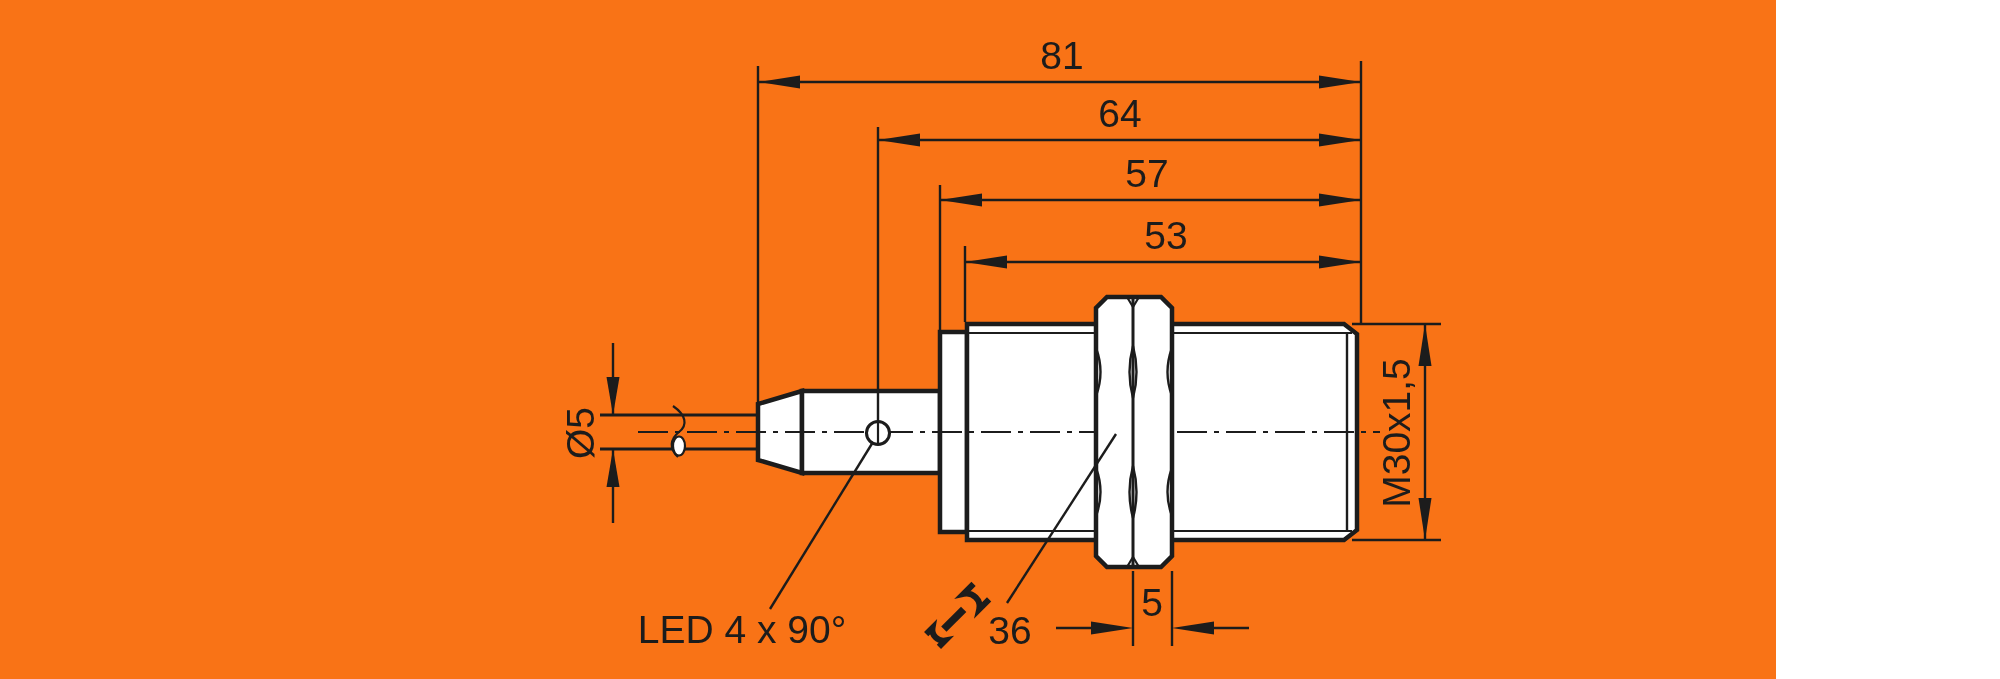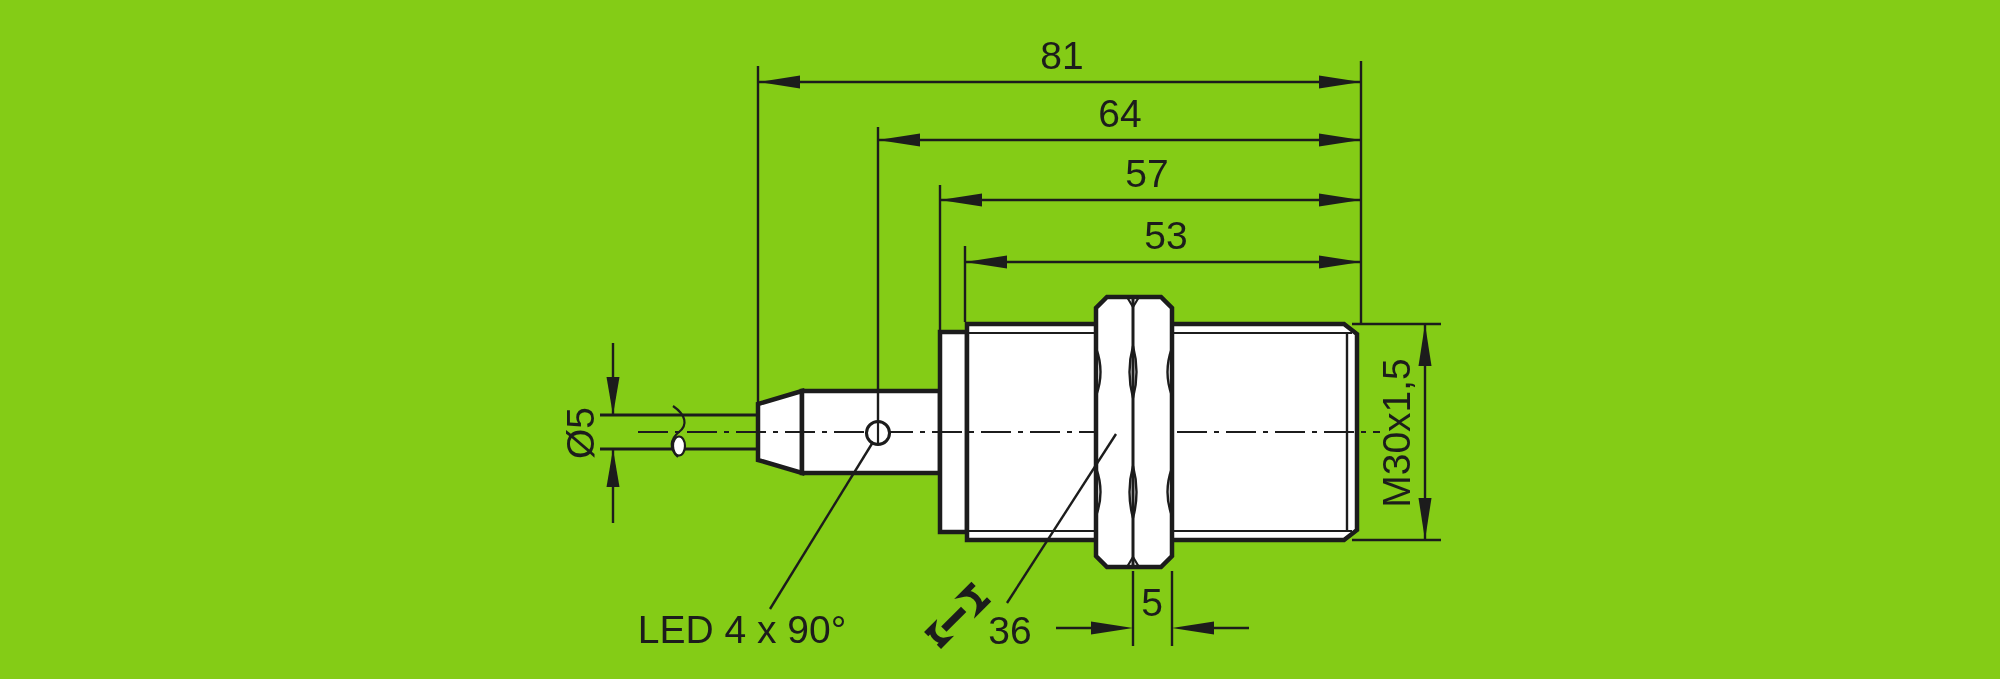--- a/index.html
+++ b/index.html
@@ -1,19 +1,19 @@
 <!DOCTYPE html>
 <html><head>
 <meta charset="utf-8">
 <style>
   html,body{margin:0;padding:0;background:#ffffff;}
   .canvas{
     position:relative;
-    width:2000px;height:679px;
-    background:#84cc16;
+    width:1776px;height:679px;
+    background:#f97316;
     overflow:hidden;
     font-family:"Liberation Sans", sans-serif;
   }
   svg{display:block;}
   svg text{
     font-family:"Liberation Sans", sans-serif;
     font-size:39px;
     fill:#1c1c1c;
   }
   .ink{stroke:#1c1c1c;}

